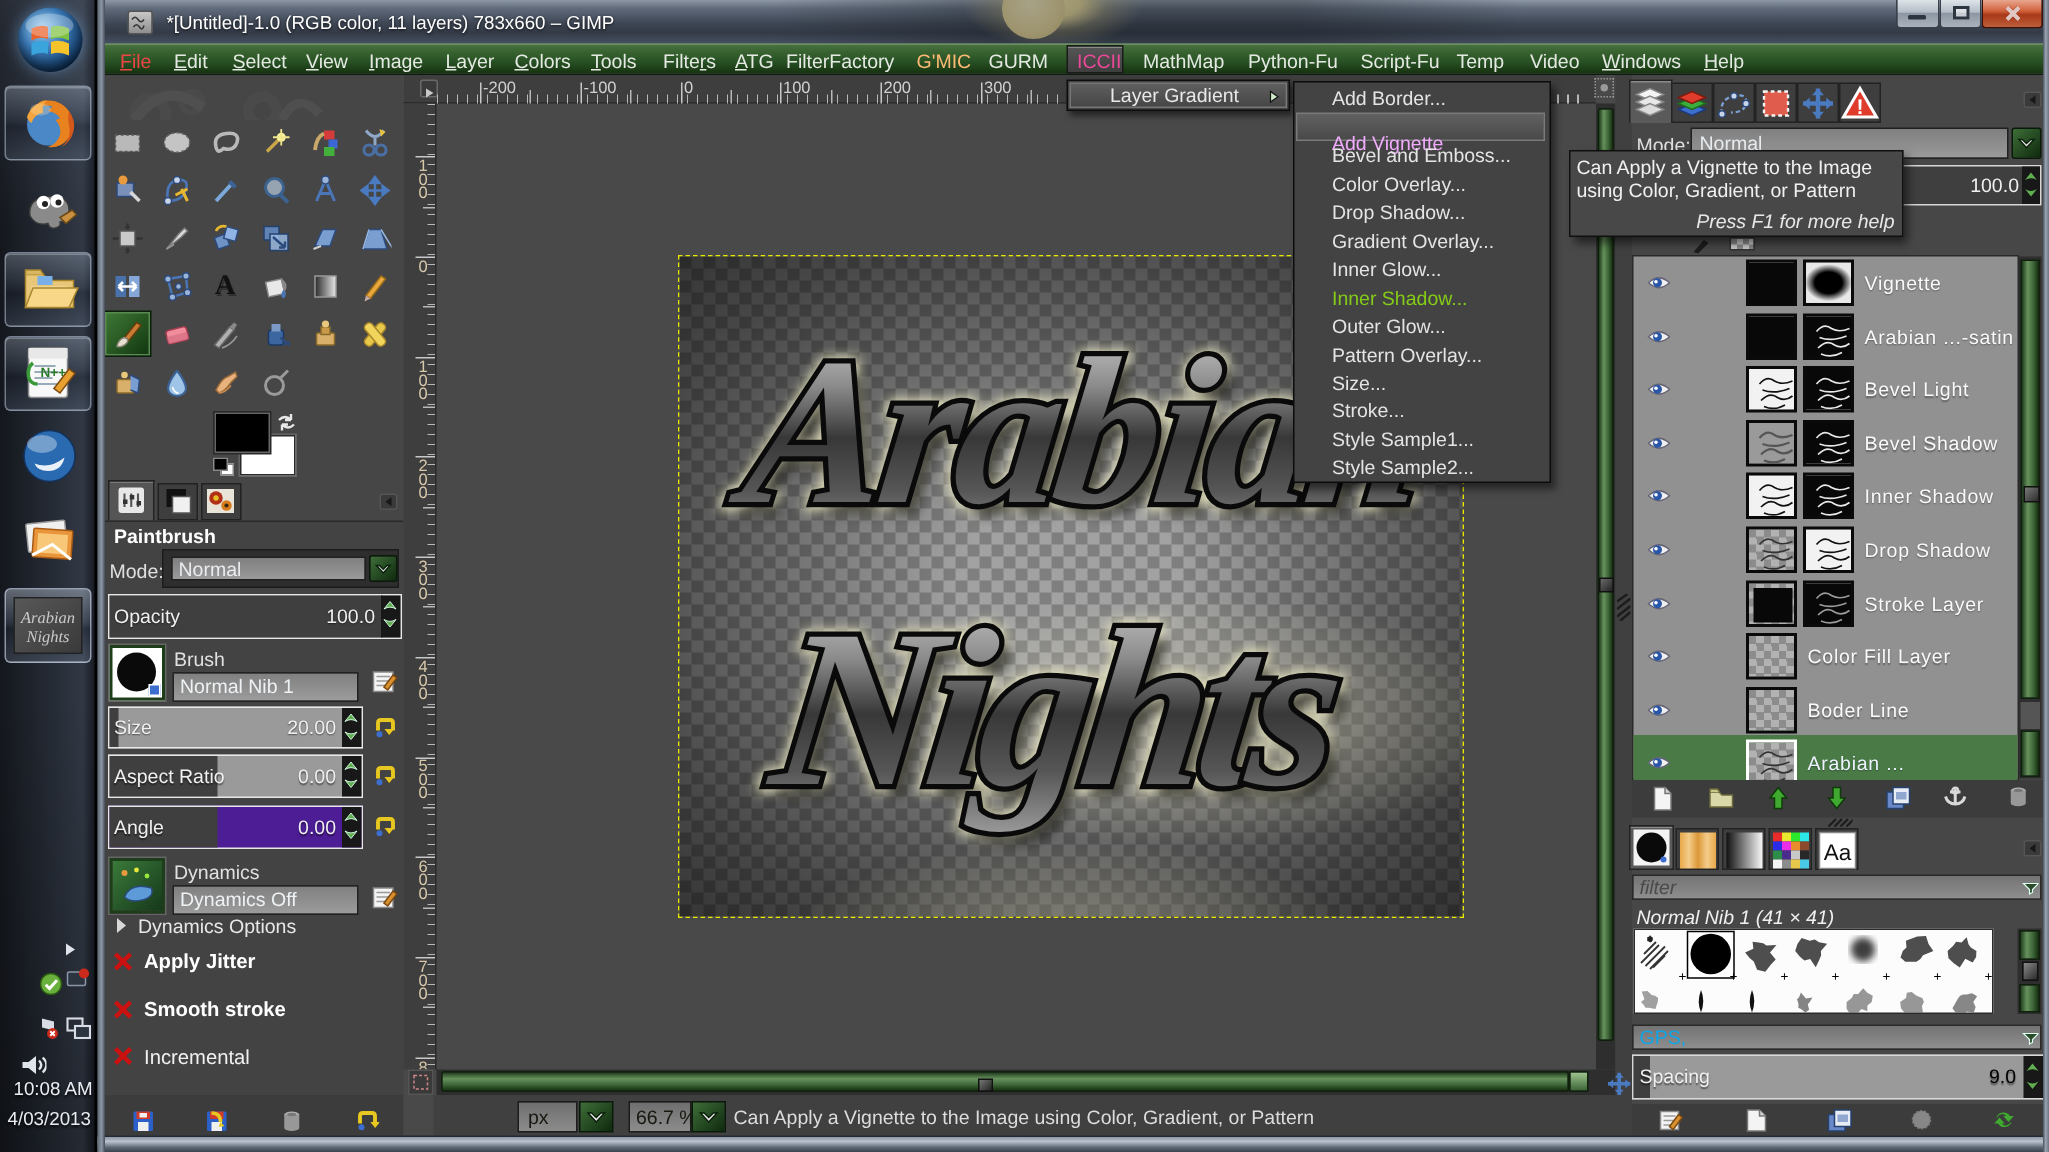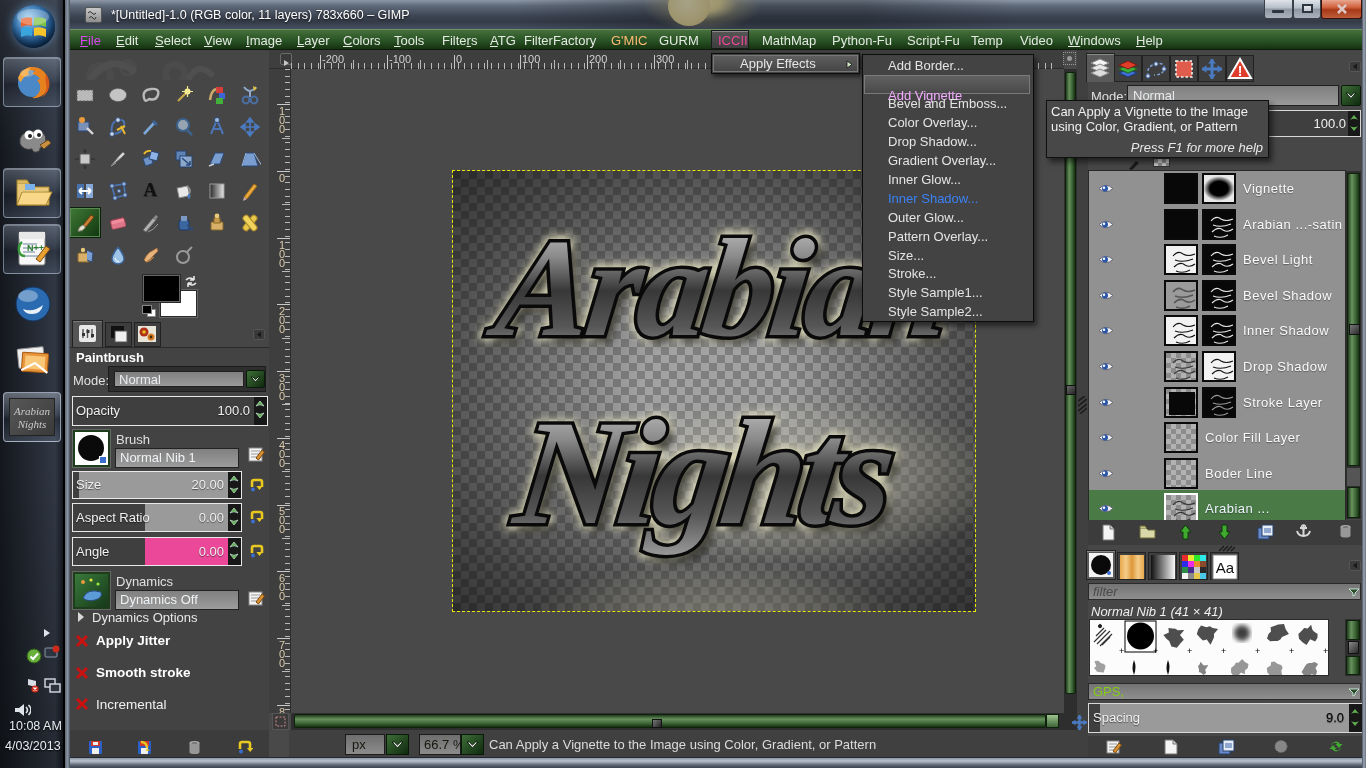--- a/index.html
+++ b/index.html
@@ -31,21 +31,21 @@
  <div class="ab" style="left:8px;top:4px;width:11px;height:9px;border:2px solid #2c3540;background:rgba(255,255,255,.5)"></div>
   </div>
 <div class="ab" style="left:1321px;top:0;width:41px;height:19px;background:linear-gradient(180deg,#e8a68e 0%,#d2633e 40%,#a83818 55%,#bd5e3a 100%);border:1px solid #3a1008;border-top:none;border-radius:0 0 3px 3px">
  <svg class="ab" style="left:13px;top:2px" width="15" height="14">
       <path d="M3 3 L11 11 M11 3 L3 11" stroke="#fff" stroke-width="2.6"></path>
       <path d="M3 3 L11 11 M11 3 L3 11" stroke="#802010" stroke-width="3.8" opacity="0.25"></path>
     </svg>
   </div>
 <div class="ab" style="left:66px;top:29px;width:1296px;height:21px;background:linear-gradient(180deg,#47703e 0%,#35602d 30%,#275024 60%,#16320f 100%);border-top:1px solid #6a915f;border-bottom:1px solid #0c1c0c"></div>
 <div class="ab" style="left:711px;top:30px;width:38px;height:19px;background:linear-gradient(180deg,#565656,#3e3e3e);border:1px solid #1a1a1a;box-shadow:inset 0 1px 0 #8a8a8a"></div>
-<div class="ab tx" style="left:80px;top:33px;font-size:13px;color:#d946ef"><span style="text-decoration:underline">F</span>ile</div>
+<div class="ab tx" style="left:80px;top:33px;font-size:13px;color:#ef4444"><span style="text-decoration:underline">F</span>ile</div>
 <div class="ab tx" style="left:116px;top:33px;font-size:13px;color:#e4e9e2"><span style="text-decoration:underline">E</span>dit</div>
 <div class="ab tx" style="left:155px;top:33px;font-size:13px;color:#e4e9e2"><span style="text-decoration:underline">S</span>elect</div>
 <div class="ab tx" style="left:204px;top:33px;font-size:13px;color:#e4e9e2"><span style="text-decoration:underline">V</span>iew</div>
 <div class="ab tx" style="left:246px;top:33px;font-size:13px;color:#e4e9e2"><span style="text-decoration:underline">I</span>mage</div>
 <div class="ab tx" style="left:297px;top:33px;font-size:13px;color:#e4e9e2"><span style="text-decoration:underline">L</span>ayer</div>
 <div class="ab tx" style="left:343px;top:33px;font-size:13px;color:#e4e9e2"><span style="text-decoration:underline">C</span>olors</div>
 <div class="ab tx" style="left:394px;top:33px;font-size:13px;color:#e4e9e2"><span style="text-decoration:underline">T</span>ools</div>
 <div class="ab tx" style="left:442px;top:33px;font-size:13px;color:#e4e9e2">Filte<span style="text-decoration:underline">r</span>s</div>
 <div class="ab tx" style="left:490px;top:33px;font-size:13px;color:#e4e9e2"><span style="text-decoration:underline">A</span>TG</div>
 <div class="ab tx" style="left:524px;top:33px;font-size:13px;color:#e4e9e2">FilterFactory</div>
@@ -313,21 +313,21 @@
   </div>
 <div class="ab" style="left:72px;top:503px;width:170px;height:29px;border:1px solid #e8e8e8;background:#9a9a9a">
     <div class="ab" style="left:0;top:0;width:72px;height:27px;background:#3f3f3f"></div>
     <div class="ab" style="left:155px;top:0;width:13px;height:27px;background:#181818"><svg width="13" height="26">
         <path d="M2 9 l4 -5 4 5 q-4 -2.5 -8 0z" fill="#5fae4f" stroke="#dfe" stroke-width="0.6"></path>
         <path d="M2 16 l4 5 4 -5 q-4 2.5 -8 0z" fill="#5fae4f" stroke="#dfe" stroke-width="0.6"></path>
       </svg></div>
     <div class="ab tx" style="left:3px;top:6px;font-size:13px;color:#f0f0f0;text-shadow:0 1px 1px rgba(0,0,0,.5)">Aspect Ratio</div>
     <div class="ab tx" style="right:17px;top:6px;font-size:13px;color:#f0f0f0;text-shadow:0 1px 1px rgba(0,0,0,.5)">0.00</div>
   </div>
-<div class="ab" style="left:72px;top:537px;width:170px;height:29px;border:1px solid #e8e8e8;background:#ec4899">
+<div class="ab" style="left:72px;top:537px;width:170px;height:29px;border:1px solid #e8e8e8;background:#4c1d95">
     <div class="ab" style="left:0;top:0;width:72px;height:27px;background:#3f3f3f"></div>
     <div class="ab" style="left:155px;top:0;width:13px;height:27px;background:#181818"><svg width="13" height="26">
         <path d="M2 9 l4 -5 4 5 q-4 -2.5 -8 0z" fill="#5fae4f" stroke="#dfe" stroke-width="0.6"></path>
         <path d="M2 16 l4 5 4 -5 q-4 2.5 -8 0z" fill="#5fae4f" stroke="#dfe" stroke-width="0.6"></path>
       </svg></div>
     <div class="ab tx" style="left:3px;top:6px;font-size:13px;color:#f0f0f0;text-shadow:0 1px 1px rgba(0,0,0,.5)">Angle</div>
     <div class="ab tx" style="right:17px;top:6px;font-size:13px;color:#f0f0f0;text-shadow:0 1px 1px rgba(0,0,0,.5)">0.00</div>
   </div>
 <div class="ab" style="left:249px;top:477px;width:16px;height:16px"><svg width="16" height="16">
       <path d="M3 10 V5 q0 -2 2 -2 h6 q2 0 2 2 v5" fill="none" stroke="#e8c820" stroke-width="2.6"></path>
@@ -922,21 +922,21 @@
     <polygon points="116.5,48.0 115.2,49.5 116.1,53.1 113.6,55.0 110.9,52.8 108.9,51.9 109.0,49.5 108.6,48.0 108.0,46.1 109.4,44.8 110.6,41.7 112.8,44.4 113.9,45.6 118.3,45.0" fill="#333" opacity="0.6"></polygon>
     <polygon points="157.8,48.0 154.9,50.4 154.9,54.2 151.0,52.6 148.3,55.6 143.4,56.3 141.0,52.3 141.1,48.0 144.5,45.3 145.8,42.7 148.8,42.6 152.1,38.9 154.9,41.9 158.5,43.9" fill="#444" opacity="0.55"></polygon>
     <polygon points="192.6,48.0 191.3,50.6 192.0,55.5 188.4,58.4 183.8,57.6 180.0,55.5 177.3,52.2 176.8,48.0 180.7,45.4 181.2,41.9 184.5,41.4 187.0,43.4 188.9,44.3 191.6,45.3" fill="#444" opacity="0.55"></polygon>
     <polygon points="225.5,48.0 227.1,51.4 225.8,55.3 221.4,54.3 217.9,57.0 214.1,55.5 211.6,52.1 214.0,48.0 215.3,45.7 216.7,43.9 218.9,43.0 221.1,43.0 224.7,42.1 228.1,44.1" fill="#555" opacity="0.7"></polygon>
   </svg>
 <div class="ab" style="left:1345px;top:619px;width:16px;height:57px;background:#2e2e2e"></div>
 <div class="ab" style="left:1346px;top:620px;width:14px;height:20px;background:linear-gradient(90deg,#1e3a1c,#67925c 35%,#3c6437 70%,#16300f);border:1px solid #0f200c"></div>
 <div class="ab" style="left:1346px;top:656px;width:14px;height:19px;background:linear-gradient(90deg,#1e3a1c,#67925c 35%,#3c6437 70%,#16300f);border:1px solid #0f200c"></div>
 <div class="ab" style="left:1348px;top:641px;width:11px;height:13px;background:linear-gradient(135deg,#8a8a8a,#2a2a2a);border:1px solid #111"></div>
 <div class="ab" style="left:1088px;top:683px;width:273px;height:17px;background:linear-gradient(180deg,#747474,#8e8e8e);border:1px solid #2a2a2a"></div>
-<div class="ab tx" style="left:1093px;top:684px;font-size:13px;color:#84cc16">GPS,</div>
+<div class="ab tx" style="left:1093px;top:684px;font-size:13px;color:#0ea5e9">GPS,</div>
 <svg class="ab" style="left:1348px;top:686px" width="11" height="11">
     <path d="M1 3 l4 4 v3 l2 -1 v-2 l4 -4 z" fill="#2a4a2a" stroke="#dfe" stroke-width="0.8"></path>
   </svg>
 <div class="ab" style="left:1088px;top:703px;width:275px;height:30px;border:1px solid #d8d8d8;background:#9a9a9a">
  <div class="ab" style="left:0;top:0;width:11px;height:28px;background:#3f3f3f"></div>
  <div class="ab tx" style="left:4px;top:6px;font-size:13px;color:#f0f0f0;text-shadow:0 1px 1px rgba(0,0,0,.5)">Spacing</div>
  <div class="ab tx" style="right:18px;top:6px;font-size:13px;color:#000000;text-shadow:0 1px 1px rgba(0,0,0,.5)">9.0</div>
  <div class="ab" style="left:260px;top:0;width:13px;height:28px;background:#181818"><svg width="13" height="28">
         <path d="M2 10 l4 -5 4 5 q-4 -2.5 -8 0z" fill="#5fae4f"></path>
         <path d="M2 17 l4 5 4 -5 q-4 2.5 -8 0z" fill="#5fae4f"></path>
@@ -960,36 +960,36 @@
 <div class="ab" style="left:1274px;top:739px"><svg width="14" height="15">
       <circle cx="7" cy="7.5" r="6" fill="#9a9a9a" opacity="0.8"></circle>
       <circle cx="7" cy="7.5" r="6" fill="none" stroke="#777" stroke-dasharray="1.5,1.2"></circle>
     </svg></div>
 <div class="ab" style="left:1328px;top:739px"><svg width="16" height="15">
       <path d="M3 6 a5 5 0 0 1 9 -1 l2.5 0 -3.5 4 -3.5 -4 2 0 a3.5 3.5 0 0 0 -6 1z" fill="#3faa2f"></path>
       <path d="M13 9 a5 5 0 0 1 -9 1 l-2.5 0 3.5 -4 3.5 4 -2 0 a3.5 3.5 0 0 0 6 -1z" fill="#3faa2f"></path>
     </svg></div>
 <div class="ab" style="left:711px;top:53px;width:149px;height:21px;background:#434343;border:1px solid #0c0c0c;box-shadow:2px 3px 4px rgba(0,0,0,.5)">
  <div class="ab" style="left:1px;top:1px;width:145px;height:17px;background:linear-gradient(180deg,#5e5e5e,#464646);border:1px solid #777"></div>
- <div class="ab tx" style="left:28px;top:2px;font-size:13px;color:#e8e8e8">Apply Effects</div>
+ <div class="ab tx" style="left:28px;top:2px;font-size:13px;color:#e8e8e8">Layer Gradient</div>
  <svg class="ab" style="left:133px;top:6px" width="9" height="9">
       <path d="M2 1 l5 3.5 -5 3.5 z" fill="#cfe8c8"></path>
       <path d="M2 1 l5 3.5 -5 3.5 z" fill="none" stroke="#111" stroke-width="0.8"></path>
     </svg>
 </div>
 <div class="ab" style="left:862px;top:54px;width:172px;height:268px;background:#434343;border:1px solid #0c0c0c;box-shadow:3px 4px 5px rgba(0,0,0,.5)"></div>
 <div class="ab tx" style="left:888px;top:58px;font-size:13px;color:#e4e4e4">Add Border...</div>
 <div class="ab" style="left:864px;top:75px;width:166px;height:19px;background:linear-gradient(180deg,#616161,#494949);border:1px solid #7a7a7a"></div>
 <div class="ab tx" style="left:888px;top:88px;font-size:13px;color:#f0abfc">Add Vignette</div>
 <div class="ab tx" style="left:888px;top:96px;font-size:13px;color:#e4e4e4">Bevel and Emboss...</div>
 <div class="ab tx" style="left:888px;top:115px;font-size:13px;color:#e4e4e4">Color Overlay...</div>
 <div class="ab tx" style="left:888px;top:134px;font-size:13px;color:#e4e4e4">Drop Shadow...</div>
 <div class="ab tx" style="left:888px;top:153px;font-size:13px;color:#e4e4e4">Gradient Overlay...</div>
 <div class="ab tx" style="left:888px;top:172px;font-size:13px;color:#e4e4e4">Inner Glow...</div>
-<div class="ab tx" style="left:888px;top:191px;font-size:13px;color:#3b82f6">Inner Shadow...</div>
+<div class="ab tx" style="left:888px;top:191px;font-size:13px;color:#84cc16">Inner Shadow...</div>
 <div class="ab tx" style="left:888px;top:210px;font-size:13px;color:#e4e4e4">Outer Glow...</div>
 <div class="ab tx" style="left:888px;top:229px;font-size:13px;color:#e4e4e4">Pattern Overlay...</div>
 <div class="ab tx" style="left:888px;top:248px;font-size:13px;color:#e4e4e4">Size...</div>
 <div class="ab tx" style="left:888px;top:266px;font-size:13px;color:#e4e4e4">Stroke...</div>
 <div class="ab tx" style="left:888px;top:285px;font-size:13px;color:#e4e4e4">Style Sample1...</div>
 <div class="ab tx" style="left:888px;top:304px;font-size:13px;color:#e4e4e4">Style Sample2...</div>
 <div class="ab" style="left:1046px;top:100px;width:223px;height:58px;background:#484848;border:1px solid #101010;box-shadow:3px 4px 6px rgba(0,0,0,.55)">
  <div class="ab tx" style="left:4px;top:3px;font-size:13px;color:#f0f0f0">Can Apply a Vignette to the Image</div>
  <div class="ab tx" style="left:4px;top:18px;font-size:13px;color:#f0f0f0">using Color, Gradient, or Pattern</div>
  <div class="ab tx" style="right:5px;top:39px;font-size:13px;font-style:italic;color:#e8e8e8">Press F1 for more help</div>

